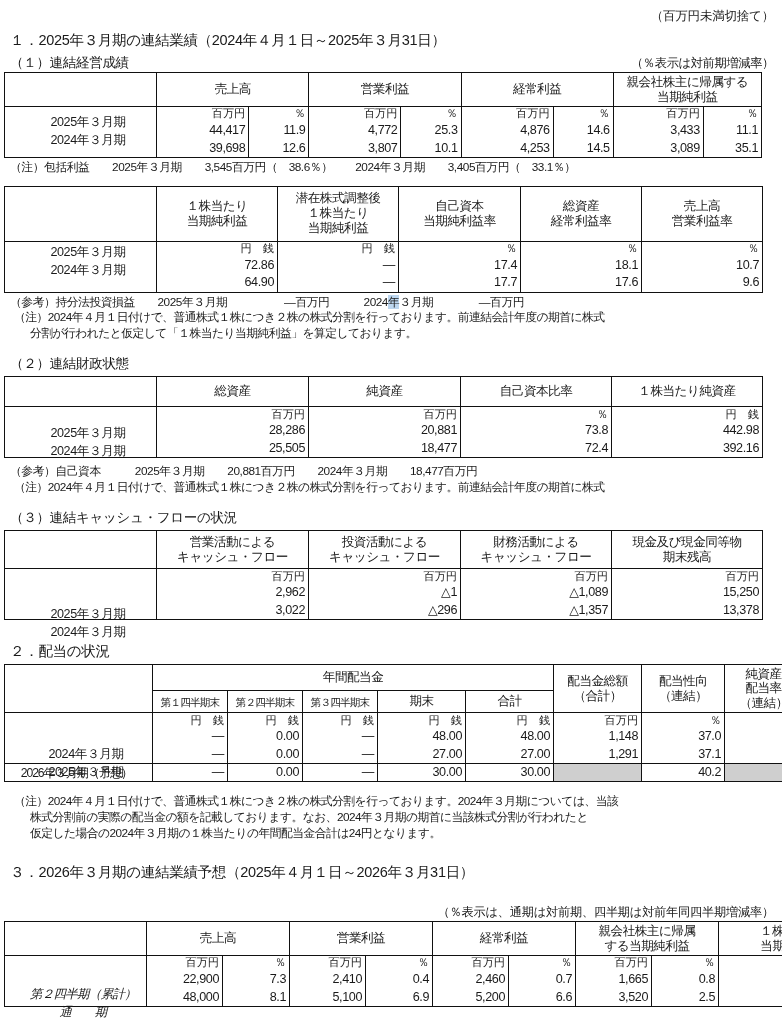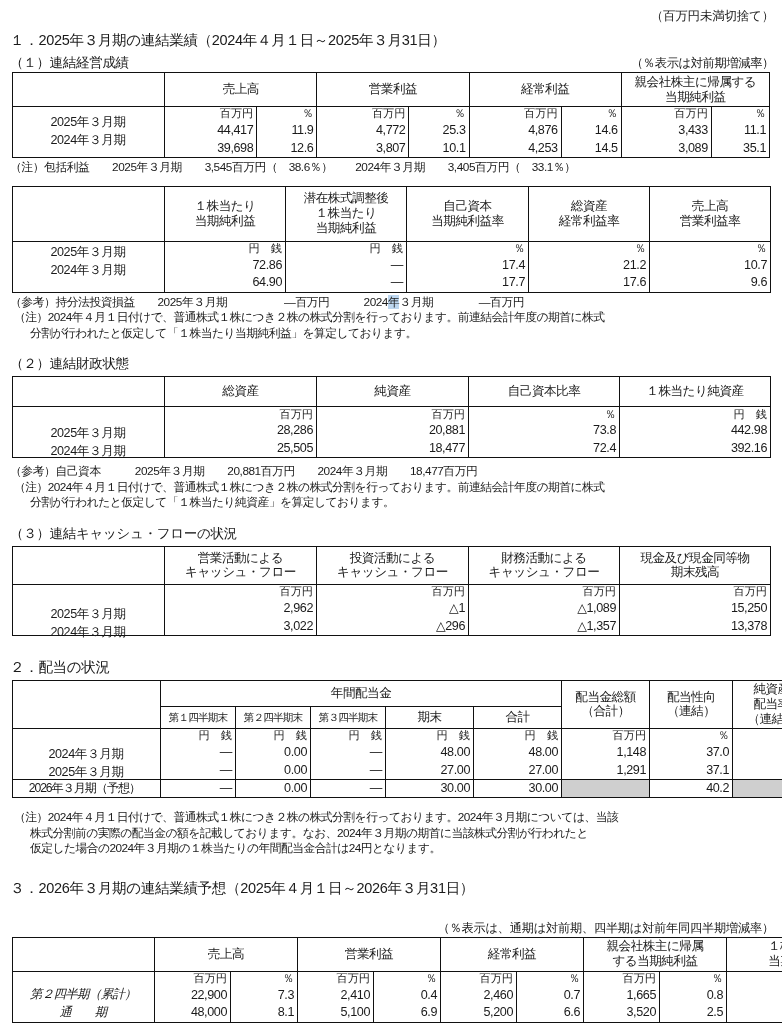--- a/index.html
+++ b/index.html
@@ -61,21 +61,21 @@
   .note-ind {
     padding-left: 30px;
   }
   .note-wide { letter-spacing: -0.55px; }
   .hl { background: #bcd6ef; }
 
   
   table.fin {
     border-collapse: collapse;
     table-layout: fixed;
-    margin-left: 12px;
+    margin-left: 4px;
     background: #fff;
     font-size: 12.3px;
   }
   table.fin td, table.fin th {
     border: 1px solid #111;
     padding: 0;
     vertical-align: middle;
     font-weight: normal;
     letter-spacing: -0.4px;
   }
@@ -236,21 +236,21 @@
         <td class="unit nb-b">円　銭</td>
         <td class="unit nb-b">円　銭</td>
         <td class="unit nb-b">％</td>
         <td class="unit nb-b">％</td>
         <td class="unit nb-b">％</td>
       </tr>
       <tr style="height:18px;">
         <td class="num nb-b nb-t">72.86</td>
         <td class="num nb-b nb-t">―</td>
         <td class="num nb-b nb-t">17.4</td>
-        <td class="num nb-b nb-t">21.2</td>
+        <td class="num nb-b nb-t">18.1</td>
         <td class="num nb-b nb-t">10.7</td>
       </tr>
       <tr style="height:18px;">
         <td class="num nb-t">64.90</td>
         <td class="num nb-t">―</td>
         <td class="num nb-t">17.7</td>
         <td class="num nb-t">17.6</td>
         <td class="num nb-t">9.6</td>
       </tr>
     </tbody>
@@ -309,21 +309,20 @@
     </tbody>
   </table>
 
   <div style="position:absolute;left:14px;top:424px;width:148px;font-size:12.6px;letter-spacing:-0.4px;text-align:center;line-height:18px;">
     <div>2025年３月期</div>
     <div>2024年３月期</div>
   </div>
 
   <div class="note" style="margin-top:6px;">（参考）自己資本　　　2025年３月期　　20,881百万円　　2024年３月期　　18,477百万円</div>
   <div class="note note-wide" style="padding-left:14px;">（注）2024年４月１日付けで、普通株式１株につき２株の株式分割を行っております。前連結会計年度の期首に株式</div>
-  <div class="note note-wide note-ind">分割が行われたと仮定して「１株当たり純資産」を算定しております。</div>
 
   <div style="height:14px"></div>
 
   <div class="sub-title">（３）連結キャッシュ・フローの状況</div>
   <div style="height:3px"></div>
 
   <table class="fin" style="width:758px;">
     <colgroup>
       <col style="width:152px">
         <col style="width:152px">

